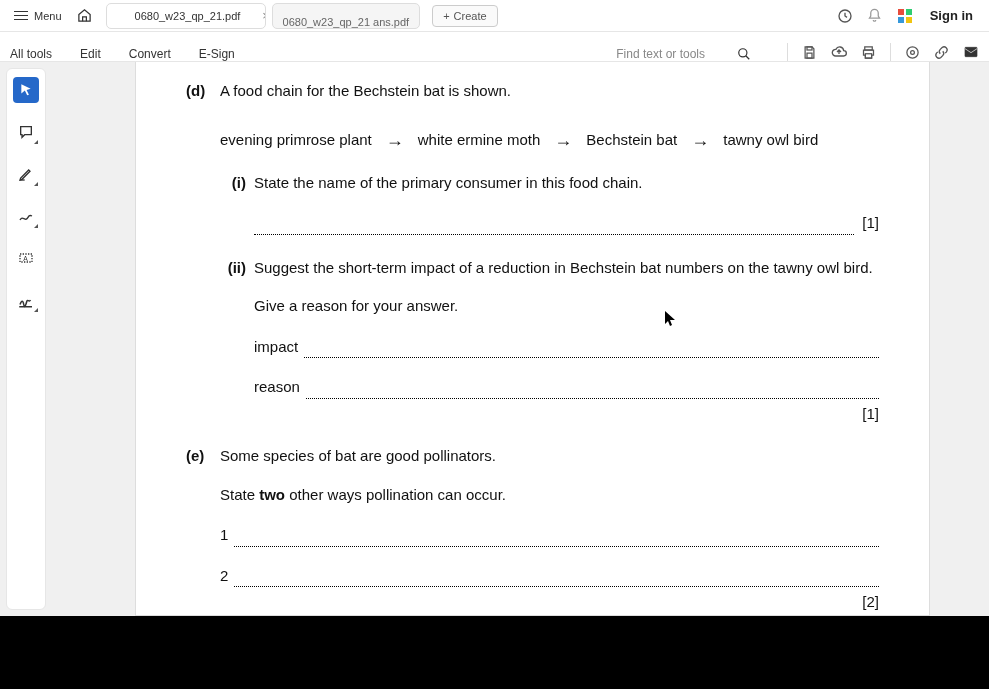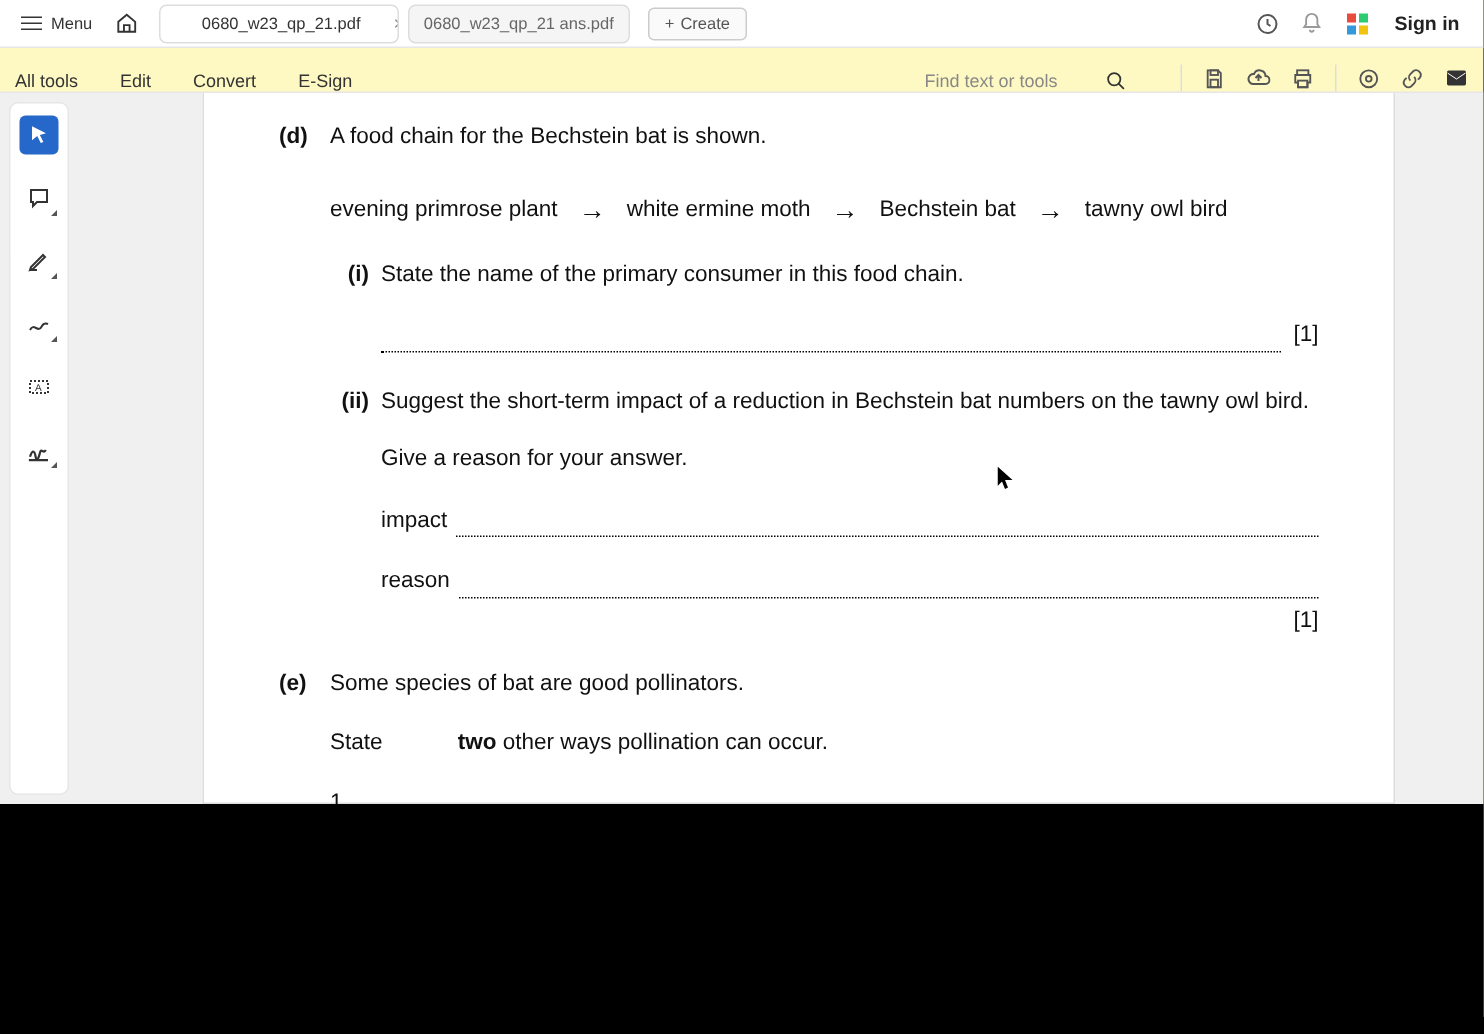--- a/index.html
+++ b/index.html
@@ -1,31 +1,31 @@
 <!DOCTYPE html>
 <html><head>
 <meta charset="utf-8">
 <style>
   * { box-sizing: border-box; margin: 0; padding: 0; }
   html, body { width: 989px; height: 689px; font-family: "Segoe UI", Arial, sans-serif; background: #000; overflow: hidden; }
-  .app { width: 989px; height: 536px; background: #fef9c3; display: flex; flex-direction: column; }
+  .app { width: 989px; height: 616px; background: #ffffff; display: flex; flex-direction: column; }
 
   
   .topbar { display: flex; align-items: center; height: 32px; border-bottom: 1px solid #e6e6e6; padding: 0 8px; gap: 4px; background:#fff; }
   .menu-btn { display:flex; align-items:center; gap:6px; font-size:11px; color:#333; padding:4px 6px; cursor:pointer; }
   .hamburger { display:inline-block; width:14px; height:10px; position:relative; }
   .hamburger span { position:absolute; left:0; right:0; height:1.5px; background:#333; }
   .hamburger span:nth-child(1){top:0;} .hamburger span:nth-child(2){top:4px;} .hamburger span:nth-child(3){top:8px;}
   .icon-btn { width:26px; height:26px; display:flex; align-items:center; justify-content:center; cursor:pointer; color:#555; border-radius:3px; }
   svg { display:block; }
 
   .tabs { display:flex; align-items:center; margin-left:4px; gap:0; }
   .tab { display:flex; align-items:center; height:26px; padding:0 10px; font-size:11px; color:#333; border:1px solid #ddd; border-radius:5px; margin-right:6px; background:#fff; max-width:160px; white-space:nowrap; overflow:hidden; text-overflow:ellipsis; }
   .tab.active { background:#fff;gap:12px; }
-  .tab.inactive { background:#f5f5f5; color:#666; }
+  .tab.inactive { background:#f5f5f5; color:#666;align-items:flex-end; }
   .tab .close { margin-left:10px; color:#888; font-size:13px; line-height:1; cursor:pointer; }
   .create-btn { display:flex; align-items:center; gap:4px; height:22px; padding:0 10px; font-size:11px; color:#555; border:1px solid #ccc; border-radius:4px; background:#fafafa; cursor:pointer; margin-left:6px; }
 
   .topbar .spacer { flex:1; }
   .signin { font-weight:bold; font-size:13px; color:#222; padding:0 8px; cursor:pointer;text-align:right; }
   .apps-icon { width:14px; height:14px; display:grid; grid-template-columns:repeat(2,6px); grid-template-rows:repeat(2,6px); gap:2px; }
   .apps-icon span:nth-child(1){background:#e74c3c;} .apps-icon span:nth-child(2){background:#2ecc71;}
   .apps-icon span:nth-child(3){background:#3498db;} .apps-icon span:nth-child(4){background:#f1c40f;}
 
   
@@ -53,21 +53,21 @@
   .sub .sublabel { width:34px; font-weight:bold; text-align:right; padding-right:8px; flex-shrink:0; }
   .sub .subbody { flex:1; }
   .foodchain { margin:24px 0 8px 0; font-size:15px; display:flex; align-items:center; gap:14px; flex-wrap:nowrap; }
   .arrow { font-size:18px; }
   .dotline { border-bottom:1.5px dotted #000; display:inline-block; }
   .marks { display:inline-block; margin-left:8px; font-size:15px; }
   .marks-right { text-align:right; font-size:15px; margin-top:4px; }
   .ans-row { display:flex; align-items:flex-end; margin-top:18px; font-size:15px; }
   .ans-row .lead { margin-right:6px; }
   .ans-row .dotline { flex:1; height:14px; }
-  .bold { font-weight:bold;margin-left:46px; }
+  .bold { font-weight:bold; }
   .para { margin-top:16px; font-size:15px; }
 
   .cursor-arrow { position:absolute; left:665px; top:311px; pointer-events:none; }
 </style>
 </head>
 <body>
 
 <div class="app">
 
   <div class="topbar">

